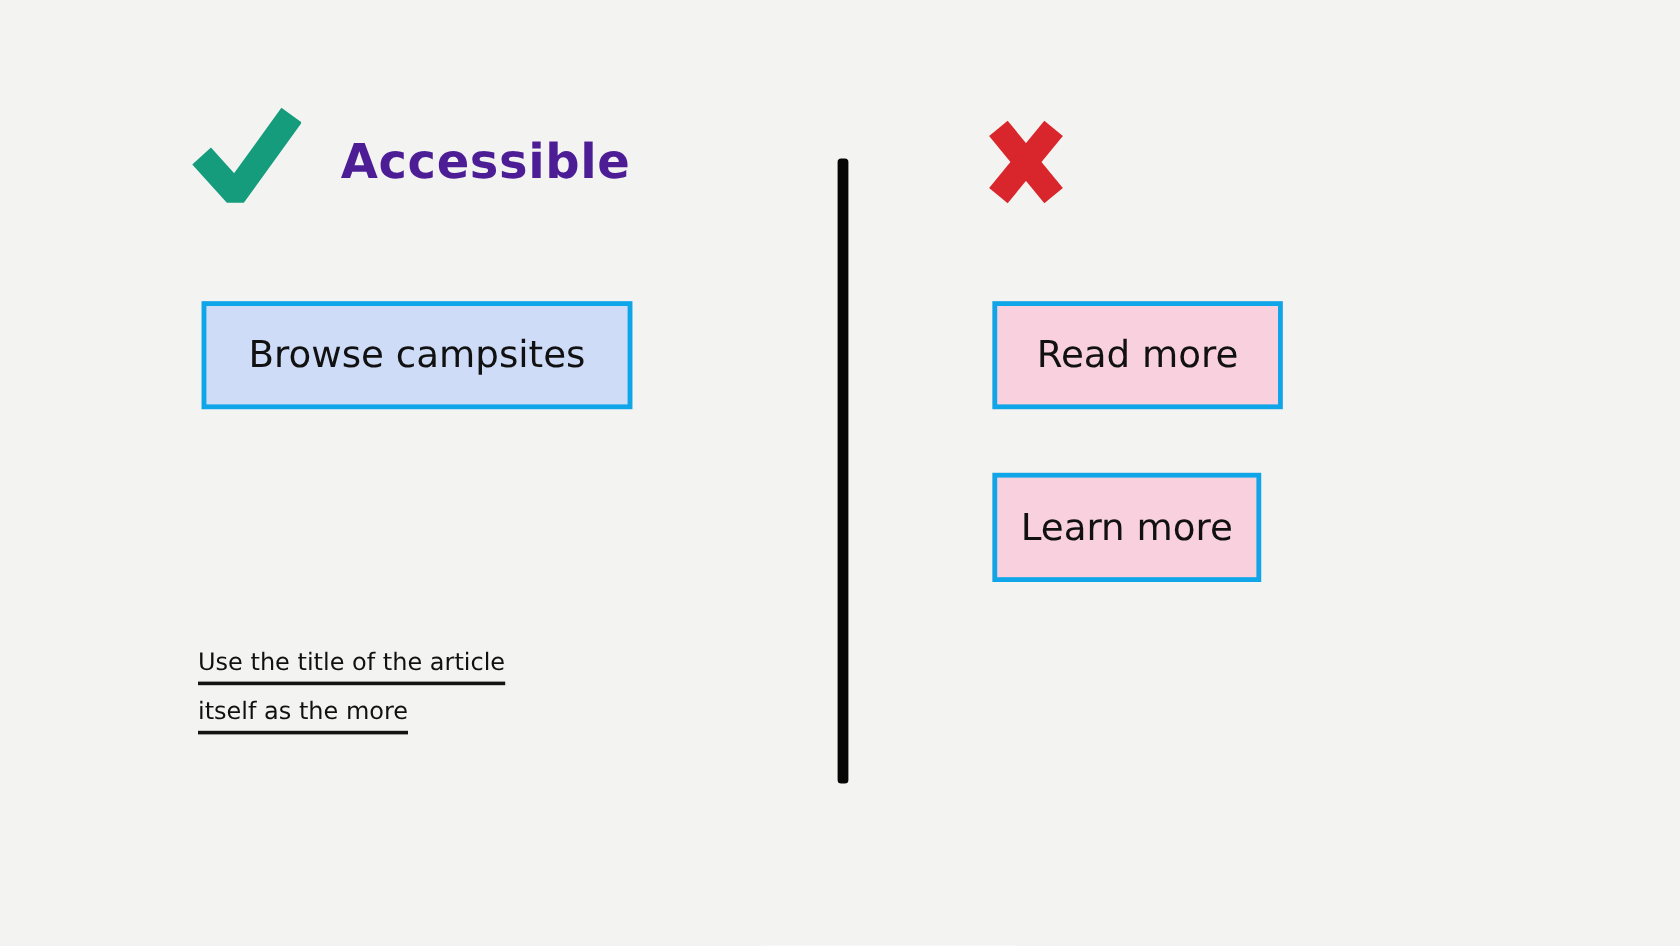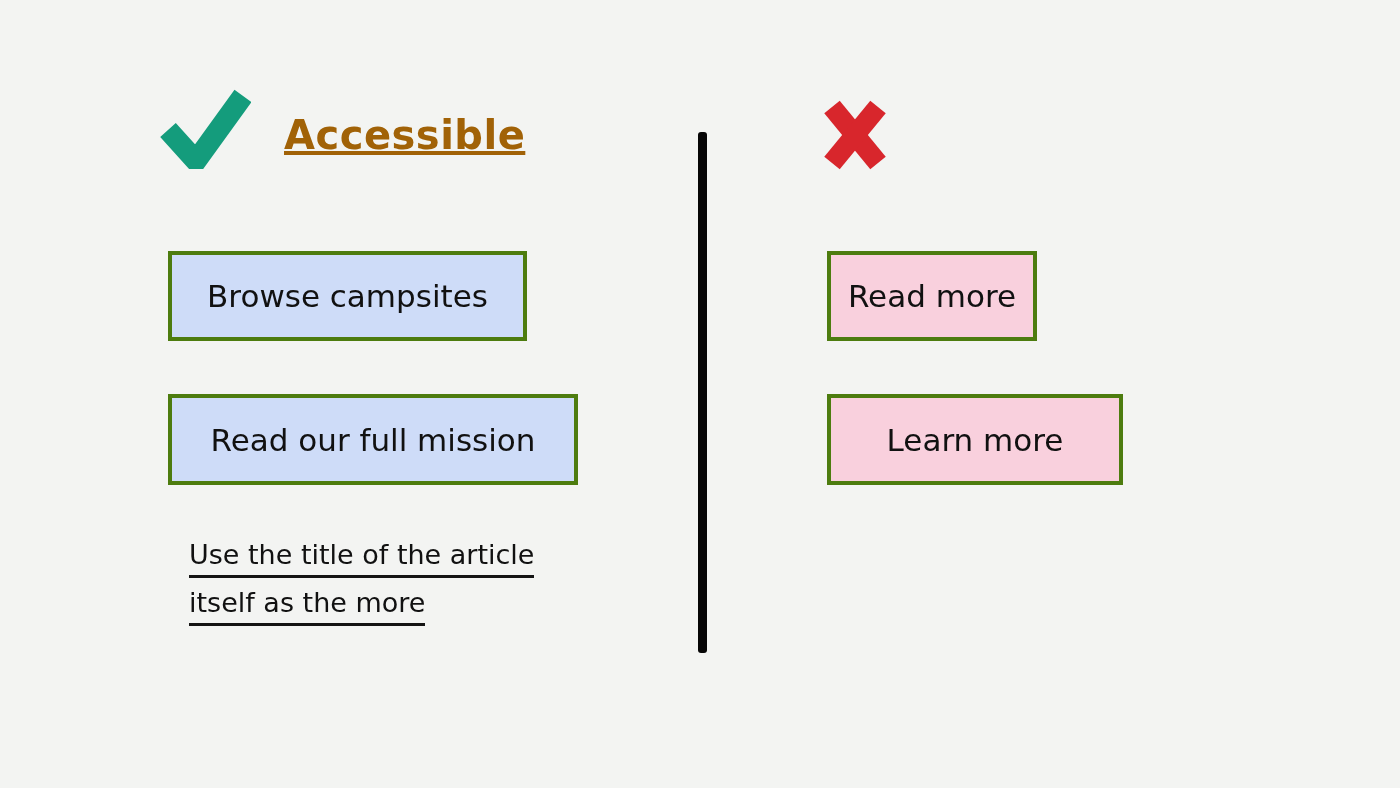--- a/index.html
+++ b/index.html
@@ -23,68 +23,66 @@
   }
   .check-icon { left: 159px; top: 87px; width: 92px; height: 82px; }
   .x-icon     { left: 823px; top: 97px; width: 64px; height: 76px; }
 
   .heading {
     position: absolute;
     font-size: 40px;
     font-weight: 700;
     letter-spacing: 0.5px;
     white-space: nowrap;
-    color: #a16207;
-    text-decoration: underline;
+    color: #4c1d95;
   }
   .heading-left  { left: 284px; top: 112px; }
   .heading-right { left: 928px; top: 112px; }
 
   
   .divider {
     position: absolute;
     left: 698px;
     top: 132px;
     width: 9px;
     height: 521px;
     background: #060606;
     border-radius: 3px;
   }
 
   
   .btn {
     position: absolute;
     box-sizing: border-box;
-    border: 4px solid #4d7c0f;
+    border: 4px solid #0ea5e9;
     display: flex;
     align-items: center;
     justify-content: center;
     font-size: 31px;
     color: #111;
     white-space: nowrap;
     cursor: pointer;
   }
   .btn-blue { background: #cedcf8; }
   .btn-pink { background: #f9d0dd; }
 
   .btn-l1 { left: 168px; top: 251px; width: 359px; height: 90px; }
   .btn-l2 { left: 168px; top: 394px; width: 410px; height: 91px; }
-  .btn-r1 { left: 827px; top: 251px; width: 210px; height: 90px; }
-  .btn-r2 { left: 827px; top: 394px; width: 296px; height: 91px; }
+  .btn-r1 { left: 827px; top: 251px; width: 242px; height: 90px; }
+  .btn-r2 { left: 827px; top: 394px; width: 224px; height: 91px; }
 
   
   .link-note {
     position: absolute;
     left: 165px;
     top: 541px;
-    font-size: 27px;
+    font-size: 20px;
     line-height: 1;
     color: #111;
     cursor: pointer;
-    margin-left: 24px;
   }
   .link-note .line {
     display: table;           
     border-bottom: 3px solid #141414;
     padding-bottom: 7px;
     margin-bottom: 11px;
     white-space: nowrap;
   }
 </style>
 </head>
@@ -95,21 +93,20 @@
   <span class="icon check-icon">
     <svg viewBox="0 0 92 82" width="92" height="82" aria-hidden="true">
       <polyline points="9,43 37,74 84,9" fill="none" stroke="#149c7c" stroke-width="21" stroke-linecap="butt" stroke-linejoin="miter"></polyline>
     </svg>
   </span>
 
   <div class="heading heading-left">Accessible</div>
 
   <div class="btn btn-blue btn-l1">Browse campsites</div>
 
-  <div class="btn btn-blue btn-l2">Read our full mission</div>
 
   <div class="link-note">
     <span class="line">Use the title of the article</span>
     <span class="line">itself as the more</span>
   </div>
 
   <div class="divider"></div>
 
   <span class="icon x-icon">
     <svg viewBox="0 0 64 76" width="64" height="76" aria-hidden="true">

